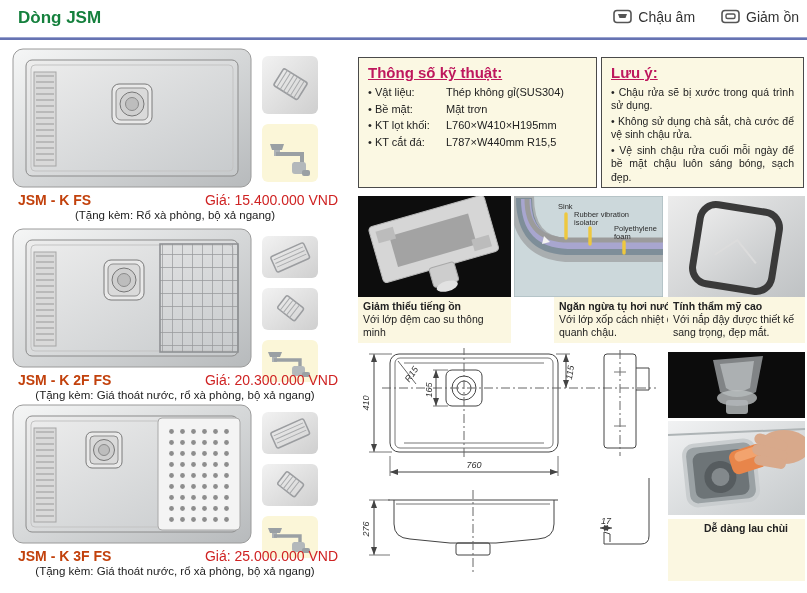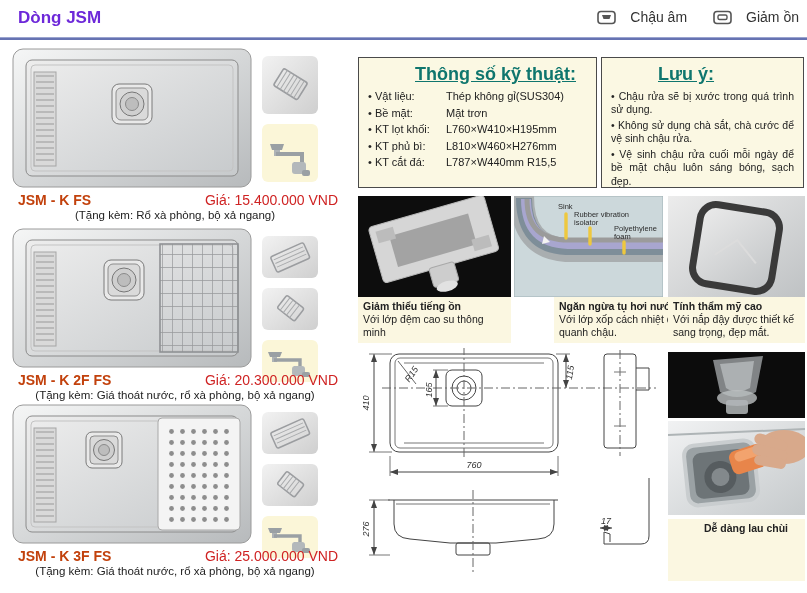--- a/index.html
+++ b/index.html
@@ -1,39 +1,39 @@
 <!DOCTYPE html>
 <html><head>
 <meta charset="utf-8">
 <style>
   * { margin:0; padding:0; box-sizing:border-box; }
   html,body { background:#fff; }
   body { font-family:"Liberation Sans", sans-serif; color:#222; }
   .page { position:relative; width:807px; height:593px; background:#fff; overflow:hidden; }
 
   
-  .hdr-title { position:absolute; left:18px; top:8px; font-size:17px; font-weight:bold; color:#6d28d9; }
+  .hdr-title { position:absolute; left:18px; top:8px; font-size:17px; font-weight:bold; color:#15803d; }
   .hdr-badges { position:absolute; right:8px; top:9px; display:flex; gap:26px; align-items:center; }
-  .badge { display:flex; align-items:center; gap:14px; font-size:14px; color:#333; }
+  .badge { display:flex; gap:6px; font-size:14px; color:#333; }
   .badge svg { display:block; }
   .hdr-line { position:absolute; left:0; top:37px; width:807px; height:3px; background:#6673b2; border-top:1px solid #9aa4cf; }
 
   
   .product { position:absolute; left:10px; width:338px; }
   .p-img { position:absolute; left:2px; top:0; }
   .p-acc { position:absolute; left:252px; top:8px; display:flex; flex-direction:column; gap:6px; }
   .thumb { border-radius:5px; overflow:hidden; }
   .p-caption { position:absolute; left:0; width:330px; }
   .p-name { position:absolute; left:8px; top:0; font-size:14px; font-weight:bold; color:#c2410c; }
   .p-price { position:absolute; right:2px; top:0; font-size:14px; font-weight:normal; color:#cf2323; }
   .p-gift { position:absolute; left:0; top:17px; width:100%; text-align:center; font-size:11.5px; color:#222; }
 
   
   .box { position:absolute; background:#fbf8e3; border:1px solid #4a4a4a; padding:6px 9px; }
-  .box-title { font-size:18px; font-weight:bold; color:#0f766e; text-decoration:underline; margin-bottom:5px;margin-left:47px; }
+  .box-title { font-size:15px; font-weight:bold; color:#be185d; text-decoration:underline; margin-bottom:5px; }
   .spec-row { display:flex; font-size:11px; color:#222; margin-bottom:4.5px; }
   .spec-row .lbl { width:78px; flex:0 0 78px; }
   .spec-row .lbl::before, .note-item::before { content:"• "; }
   .spec-row .val { flex:1; }
   .note-item { font-size:10.5px; color:#222; text-align:justify; line-height:1.28; margin-bottom:2px; }
 
   
   .feature { position:absolute; }
   .f-img { display:block; }
   .f-cap { background:#fbf7e1; padding:3px 5px 4px 5px; font-size:10.5px; line-height:1.22; color:#222; }
@@ -255,24 +255,20 @@
         <span class="lbl">Vật liệu:</span>
         <span class="val">Thép không gỉ(SUS304)</span>
       </div>
   <div class="spec-row">
         <span class="lbl">Bề mặt:</span>
         <span class="val">Mặt trơn</span>
       </div>
   <div class="spec-row">
         <span class="lbl">KT lọt khối:</span>
         <span class="val">L760×W410×H195mm</span>
-      </div>
-  <div class="spec-row">
-        <span class="lbl">KT phủ bì:</span>
-        <span class="val">L810×W460×H276mm</span>
       </div>
   <div class="spec-row">
         <span class="lbl">KT cắt đá:</span>
         <span class="val">L787×W440mm R15,5</span>
       </div>
 </div>
 
 <div class="box" style="left:601px; top:57px; width:203px; height:131px;">
   <div class="box-title">Lưu ý:</div>
   <div class="note-item">Chậu rửa sẽ bị xước trong quá trình sử dụng.</div>

